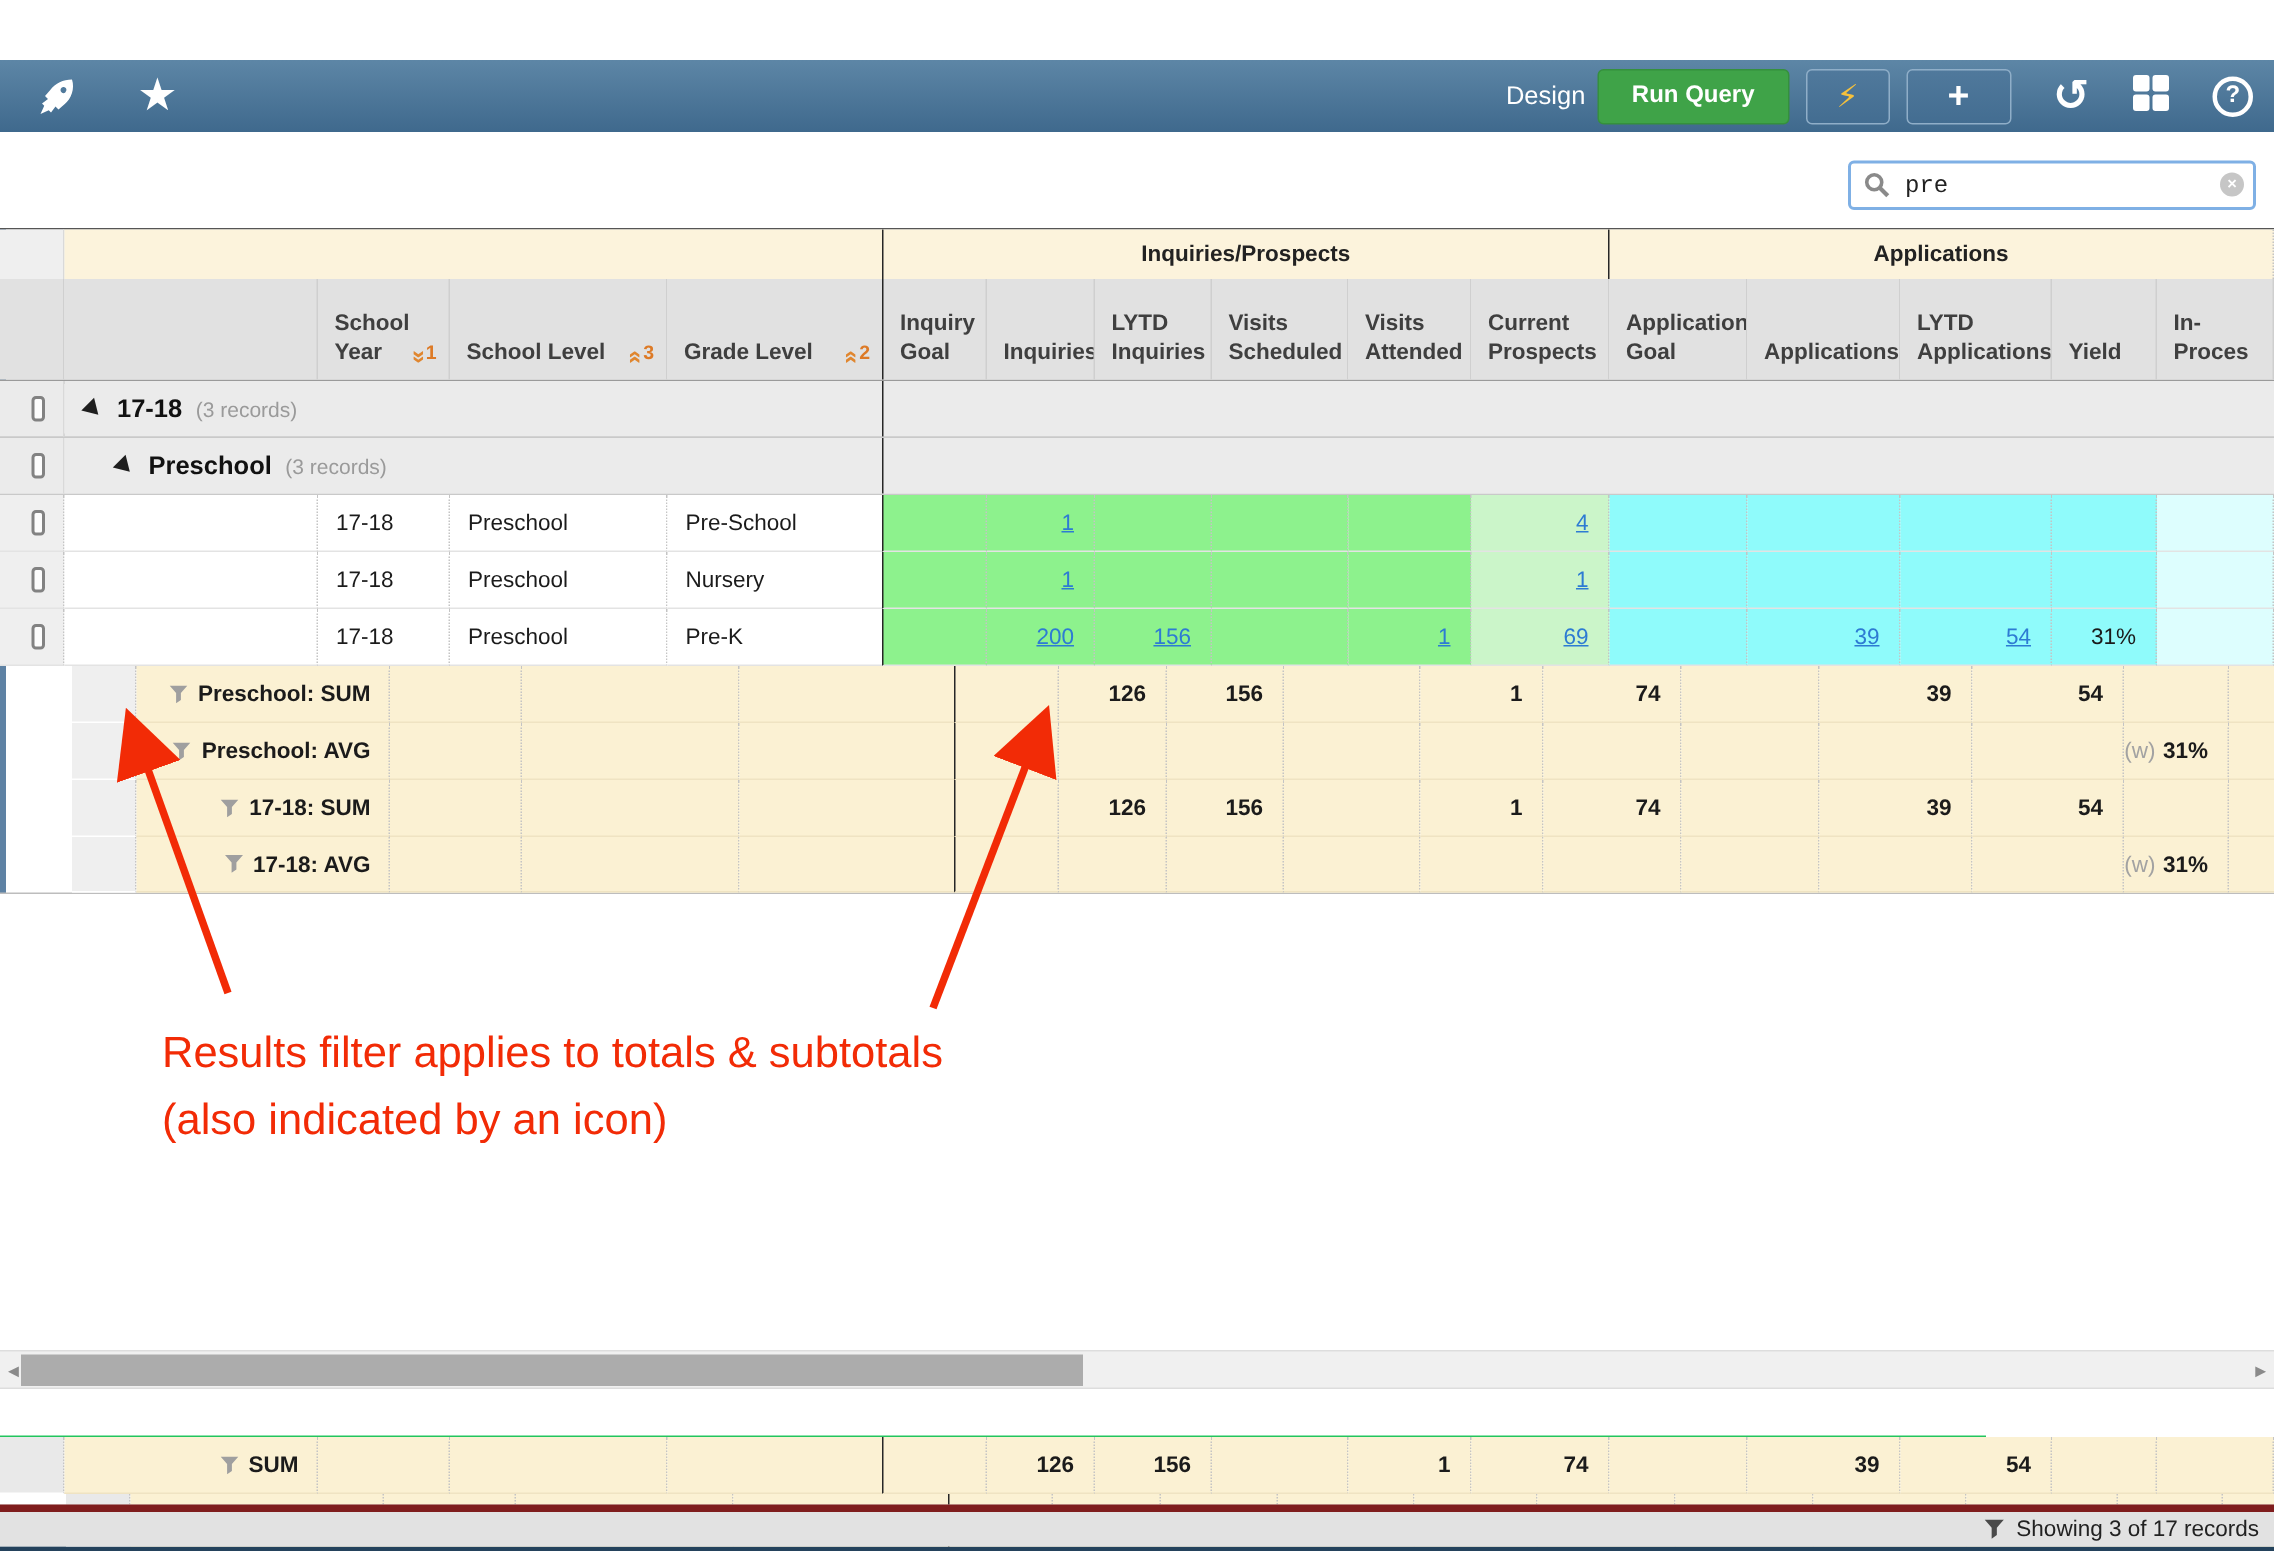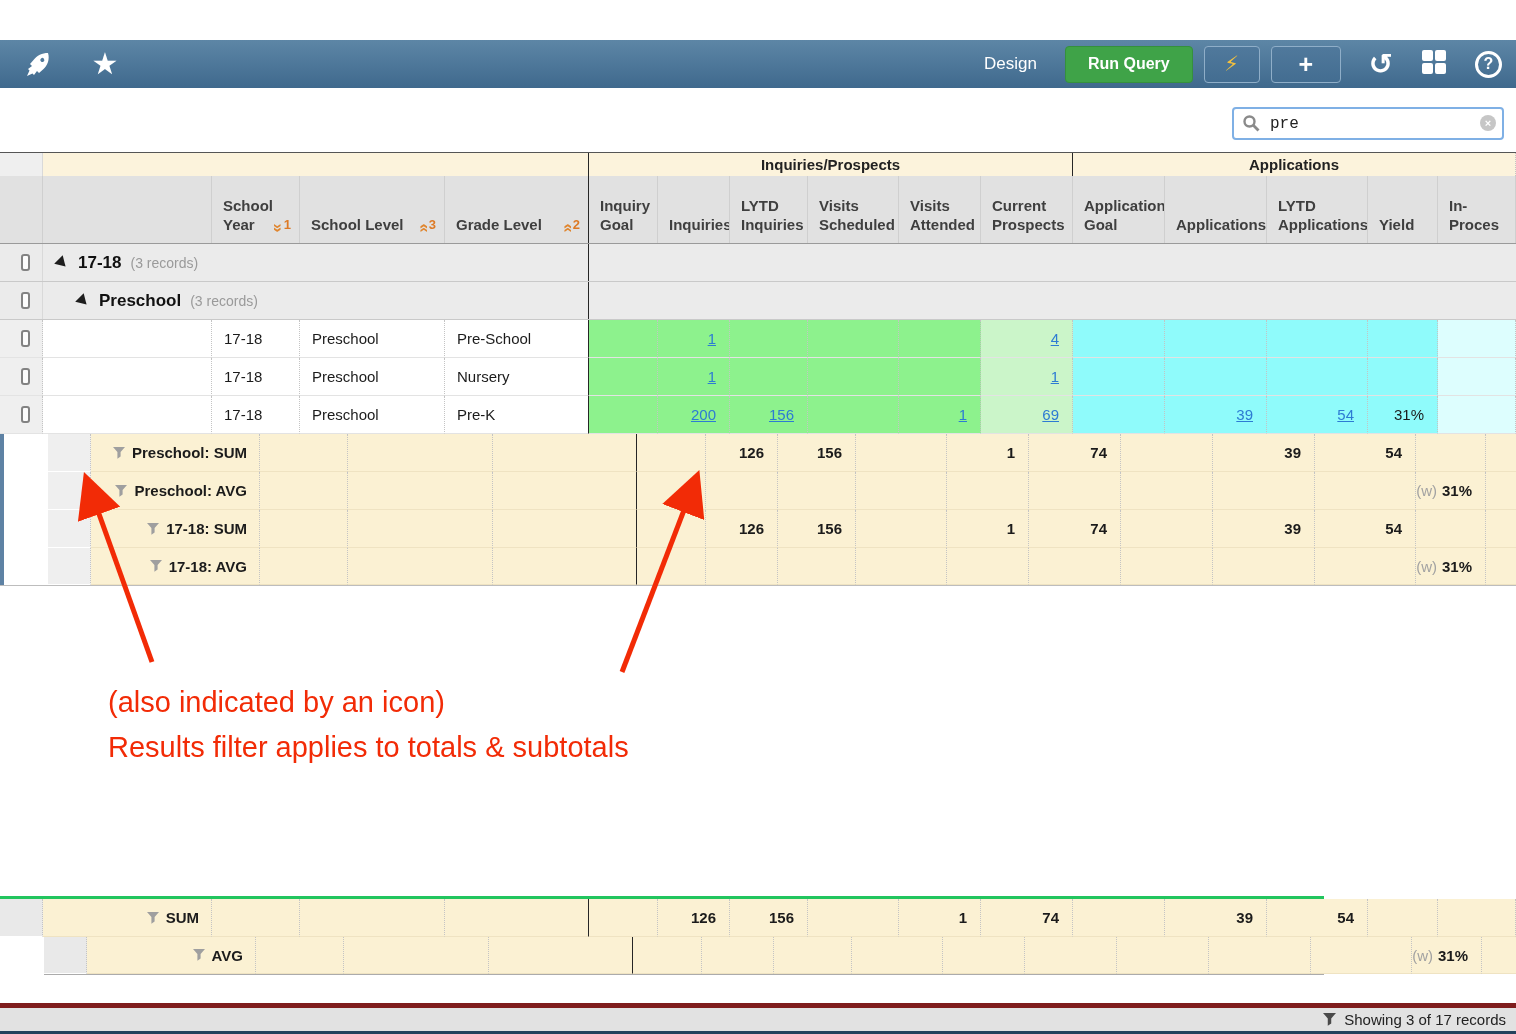--- a/index.html
+++ b/index.html
@@ -19,21 +19,21 @@
   .nav-left { position:absolute; left:22px; top:0; height:48px; display:flex; align-items:center; gap:38px; }
   .nav-icon { width:30px; height:30px; display:flex; align-items:center; justify-content:center; color:#fff; cursor:pointer; }
   .star-glyph { font-size:30px; color:#fff; line-height:30px; }
   .bc-wrap { position:absolute; left:158px; top:6px; display:flex; align-items:center; gap:16px; }
   .bc-box { display:flex; align-items:center; height:37px; border:1px solid rgba(255,255,255,.45); border-radius:4px; }
   .bc-search { width:48px; height:100%; display:flex; align-items:center; justify-content:center; border-right:1px solid rgba(255,255,255,.45); cursor:pointer; }
   .bc-main { padding:0 14px 0 18px; color:#fff; font-size:17px; font-weight:bold; cursor:pointer; }
   .bc-chevron { margin-right:6px; }
   .page-title { color:#fff; font-size:20px; }
   .nav-right { position:absolute; right:14px; top:5px; height:38px; display:flex; align-items:center; }
-  .design-link { color:#fff; font-size:17px; margin-right:28px; cursor:pointer; }
+  .design-link { color:#fff; font-size:17px; margin-right:8px; cursor:pointer; }
   .btn-run { height:37px; padding:0 22px; background:#3FA348; border:1px solid #35903D; border-radius:4px;
     color:#fff; font-size:16px; font-weight:bold; display:flex; align-items:center; cursor:pointer; }
   .btn-sq { height:37px; background:linear-gradient(#50799C,#436D91); border:1px solid #8FAEC8; border-radius:4px;
     display:flex; align-items:center; justify-content:center; margin-left:11px; cursor:pointer; }
   .btn-bolt { width:56px; }
   .btn-plus { width:70px; color:#fff; font-size:25px; font-weight:bold; }
   .nav-tools { display:flex; align-items:center; gap:28px; margin-left:28px; }
   .history-glyph { color:#fff; font-size:29px; font-weight:bold; line-height:28px; cursor:pointer; }
   .help-circle { width:27px; height:27px; border:3px solid #fff; border-radius:50%; color:#fff; font-size:16px;
     font-weight:bold; display:flex; align-items:center; justify-content:center; cursor:pointer; }
@@ -43,21 +43,21 @@
   .search-box { position:absolute; right:12px; top:19px; width:272px; height:33px; }
   .search-box input { width:100%; height:100%; border:2px solid #7FB0E5; border-radius:4px; padding:0 30px 0 36px;
     font-size:16px; color:#222; font-family:Liberation Mono, monospace; outline:none; }
   .search-mag { position:absolute; left:10px; top:7px; }
   .search-clear { position:absolute; right:8px; top:8px; width:16px; height:16px; border-radius:50%; background:#C6C6C6;
     color:#fff; font-size:11px; font-weight:bold; display:flex; align-items:center; justify-content:center; cursor:pointer; }
 
   
   .grid-top { position:absolute; left:0; top:152px; width:1516px; box-shadow:inset 4px 0 0 #5E82A4; }
   .t16 { display:grid; grid-template-columns:43px 169px 88px 145px 144px 69px 72px 78px 91px 82px 92px 92px 102px 101px 70px 78px; }
-  .tband { display:grid; grid-template-columns:43px 546px 484px 443px; height:24px; border-top:1px solid #555; }
+  .tband { display:grid; grid-template-columns:43px 546px 484px 443px; height:34px; border-top:1px solid #555; }
   .tgroup { display:grid; grid-template-columns:43px 546px 927px; height:38px; }
   .c { border-right:1px dotted #C4C4C4; display:flex; align-items:center; padding:0 12px; font-size:15px;
     color:#1b1b1b; overflow:hidden; white-space:nowrap; }
   .num { justify-content:flex-end; padding-right:13px; }
   .bl { border-left:1.5px solid #262626; margin-left:-1px; }
   .cream { background:#FCF3DC; }
   .gray-col { background:#EFEFEF; border-right:1px solid #D9D9D9; }
   .band-cap { justify-content:center; font-weight:bold; font-size:15px; color:#222; }
   .hrow { height:68px; border-bottom:1px solid #9A9A9A; }
   .hc { background:#E1E1E1; border-right:1px solid #CFCFCF; align-items:flex-end; padding:0 8px 9px 11px;
@@ -93,21 +93,21 @@
   .anno-layer { position:absolute; left:0; top:0; width:1516px; height:1034px; pointer-events:none; z-index:6; }
   .anno-text { position:absolute; left:108px; top:680px; color:#F22B06; font-size:29px; line-height:1.55; }
 
   
   .hscroll { position:absolute; left:0; top:900px; width:1516px; height:26px; background:#F0F0F0;
     border-top:1px solid #DDD; border-bottom:1px solid #DDD; }
   .hthumb { position:absolute; left:14px; top:2px; width:708px; height:21px; background:#ACACAC; cursor:pointer; }
   .harrow { position:absolute; top:6px; color:#8A8A8A; font-size:12px; cursor:pointer; }
 
   
-  .grid-bottom { position:absolute; left:0; top:896px; width:1324px; border-top:3px solid #22c55e; }
+  .grid-bottom { position:absolute; left:0; top:957px; width:1324px; border-top:1px solid #22c55e; }
   .trow-b { height:38px; }
   .trow-b .c { background:#FBF1D3; border-bottom:1px solid #EFE3C2; font-weight:bold; }
   .trow-b .cb-cell { background:#E9E9E9; border-bottom:1px solid #fff; }
   .grid-bottom .last { border-bottom:1px solid #ABABAB;margin-left:44px; }
 
   
   .statusbar { position:absolute; left:0; top:1003px; width:1516px; height:28px; background:#E2E2E2;
     border-top:5px solid #7f1d1d; display:flex; align-items:center; justify-content:flex-end; gap:8px; padding-right:10px; }
   .status-text { font-size:15px; color:#222; }
 </style>
@@ -498,18 +498,18 @@
     <svg width="1516" height="1034" viewBox="0 0 1516 1034">
       <defs>
         <marker id="arrowhead" markerWidth="9" markerHeight="9" refX="6" refY="4.5" orient="auto">
           <path d="M0,0 L9,4.5 L0,9 Z" fill="#F22B06"></path>
         </marker>
       </defs>
       <line x1="152" y1="662" x2="89" y2="486" stroke="#F22B06" stroke-width="5" marker-end="url(#arrowhead)"></line>
       <line x1="622" y1="672" x2="694" y2="484" stroke="#F22B06" stroke-width="5" marker-end="url(#arrowhead)"></line>
     </svg>
     <div class="anno-text">
+      <div>Results filter applies to totals &amp; subtotals</div>
       <div>(also indicated by an icon)</div>
-      <div>Results filter applies to totals &amp; subtotals</div>
     </div>
   </div>
 
 </div>
 
 </body></html>

